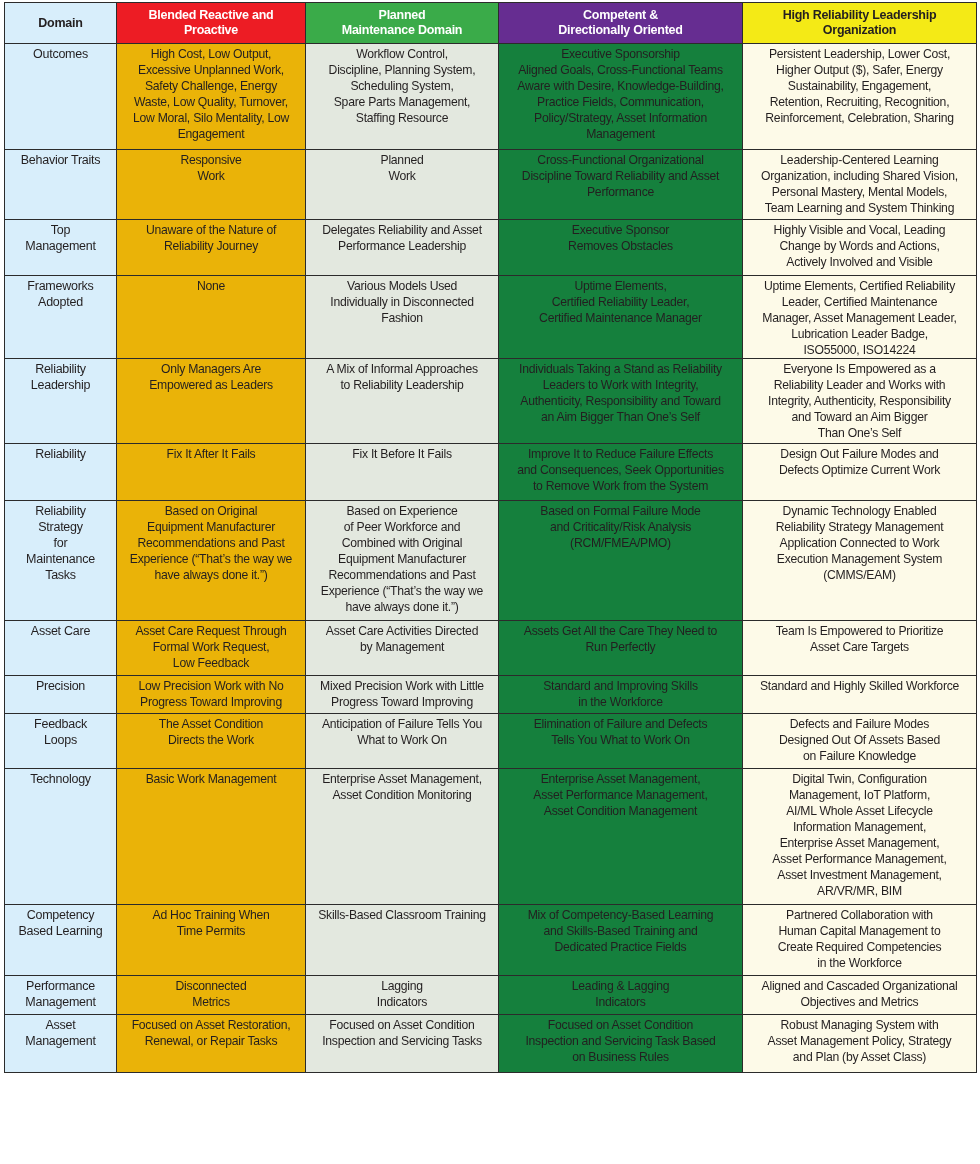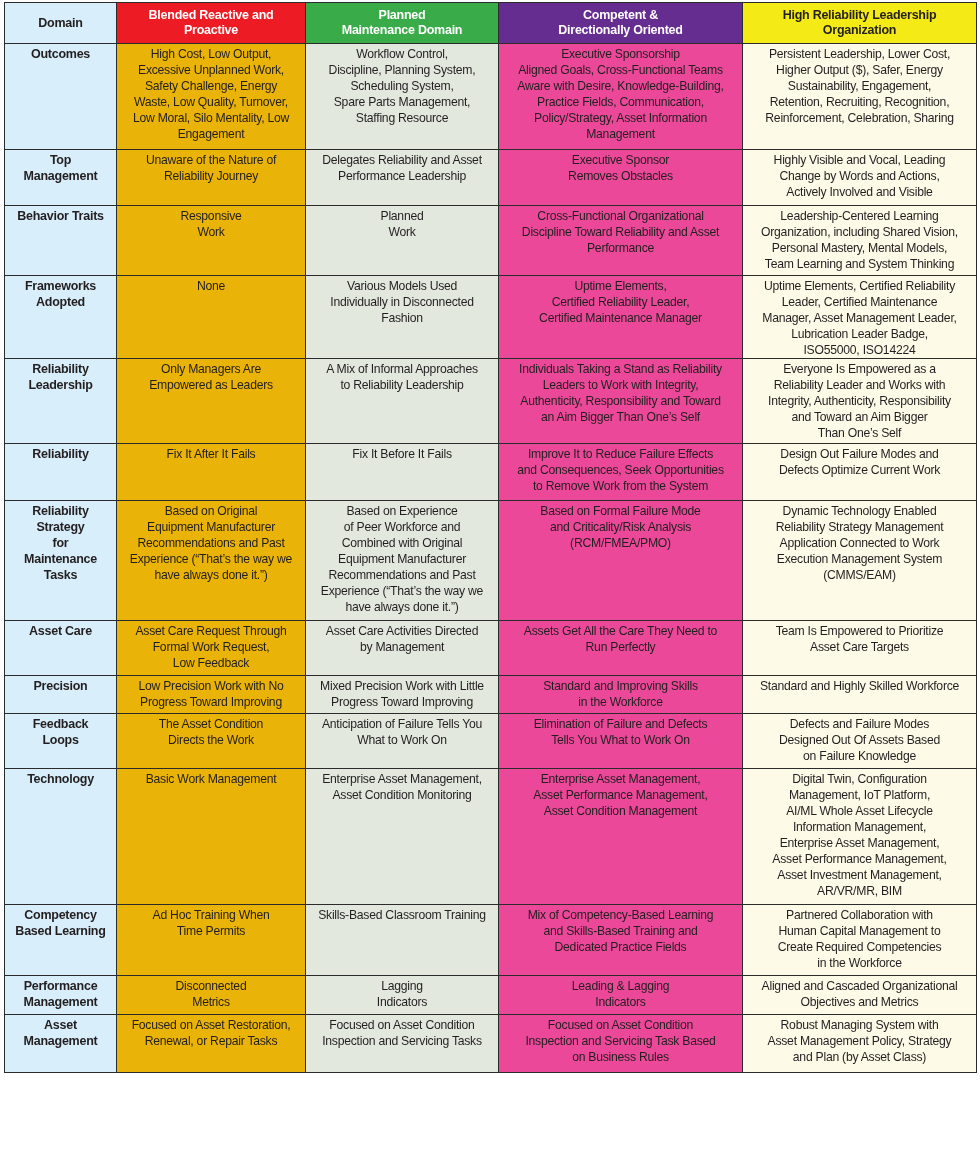--- a/index.html
+++ b/index.html
@@ -24,28 +24,28 @@
   }
   .tbl td.hdr {
     vertical-align: middle;
     font-weight: bold;
     font-size: 12.5px;
     line-height: 15px;
     padding: 1px 3px;
   }
   .rowlabel {
     background: #d8eefb;
-    font-weight: bold;
+    font-weight: normal;
     font-size: 12.5px !important;
     letter-spacing: -0.2px;
     margin-left: 36px;
   }
   .c1 { background: #eab308; }
   .c2 { background: #e3e8df; }
-  .c3 { background: #ec4899; }
+  .c3 { background: #15803d; }
   .c4 { background: #fdfae8; }
   .h1 { background: #ed1c24; color: #ffffff; }
   .h2 { background: #3aab49; color: #ffffff; }
   .h3 { background: #662d91; color: #ffffff; }
   .h4 { background: #f4ea16; color: #231f20; }
   .hl { background: #d8eefb; color: #231f20; }
 </style>
 </head>
 <body>
 
@@ -88,46 +88,46 @@
 Aware with Desire, Knowledge-Building,
 Practice Fields, Communication,
 Policy/Strategy, Asset Information
 Management</td>
       <td class="c4">Persistent Leadership, Lower Cost,
 Higher Output ($), Safer, Energy
 Sustainability, Engagement,
 Retention, Recruiting, Recognition,
 Reinforcement, Celebration, Sharing</td>
     </tr>
-    <tr style="height:56px">
-      <td class="rowlabel">Top
-Management</td>
-      <td class="c1">Unaware of the Nature of
-Reliability Journey</td>
-      <td class="c2">Delegates Reliability and Asset
-Performance Leadership</td>
-      <td class="c3">Executive Sponsor
-Removes Obstacles</td>
-      <td class="c4">Highly Visible and Vocal, Leading
-Change by Words and Actions,
-Actively Involved and Visible</td>
-    </tr>
     <tr style="height:70px">
       <td class="rowlabel">Behavior Traits</td>
       <td class="c1">Responsive
 Work</td>
       <td class="c2">Planned
 Work</td>
       <td class="c3">Cross-Functional Organizational
 Discipline Toward Reliability and Asset
 Performance</td>
       <td class="c4">Leadership-Centered Learning
 Organization, including Shared Vision,
 Personal Mastery, Mental Models,
 Team Learning and System Thinking</td>
+    </tr>
+    <tr style="height:56px">
+      <td class="rowlabel">Top
+Management</td>
+      <td class="c1">Unaware of the Nature of
+Reliability Journey</td>
+      <td class="c2">Delegates Reliability and Asset
+Performance Leadership</td>
+      <td class="c3">Executive Sponsor
+Removes Obstacles</td>
+      <td class="c4">Highly Visible and Vocal, Leading
+Change by Words and Actions,
+Actively Involved and Visible</td>
     </tr>
     <tr style="height:75px">
       <td class="rowlabel">Frameworks
 Adopted</td>
       <td class="c1">None</td>
       <td class="c2">Various Models Used
 Individually in Disconnected
 Fashion</td>
       <td class="c3">Uptime Elements,
 Certified Reliability Leader,

